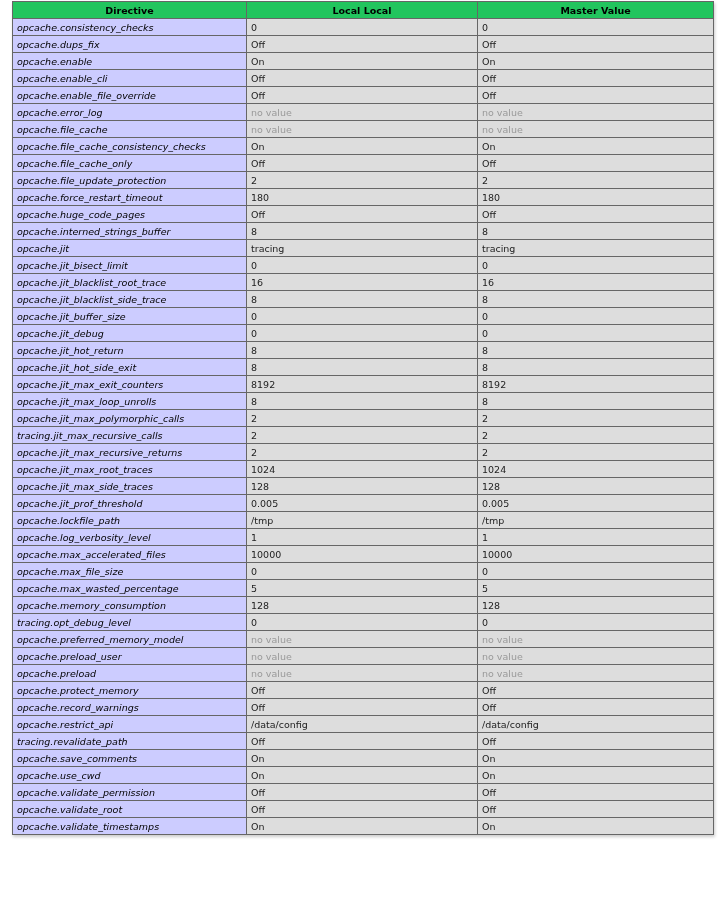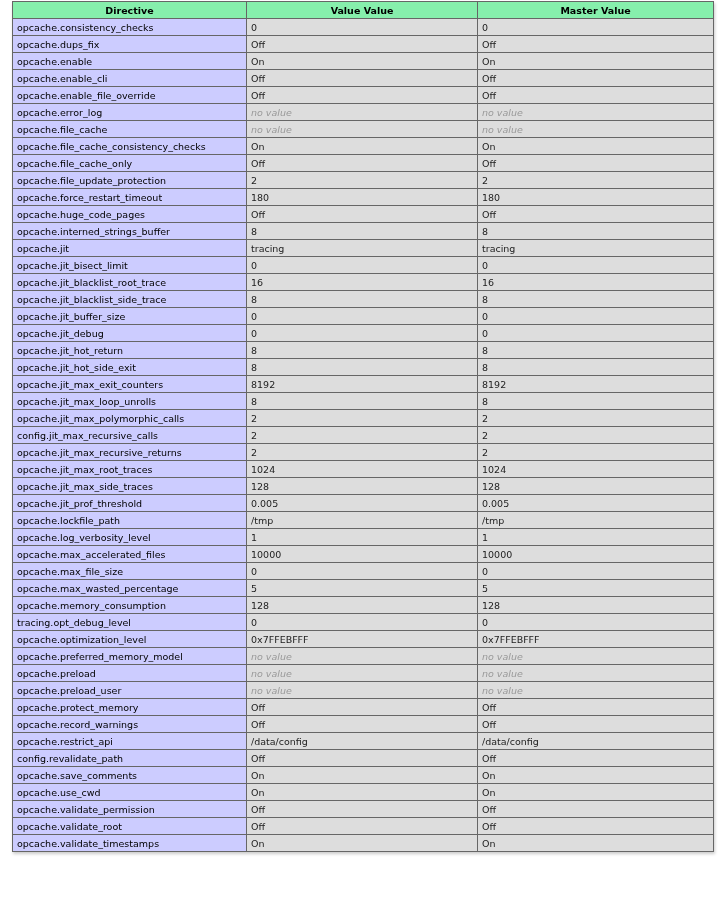--- a/index.html
+++ b/index.html
@@ -30,56 +30,56 @@
     table.info th, table.info td {
       border: 1px solid #666666;
       height: 16px;
       padding: 0 4px;
       vertical-align: middle;
       white-space: nowrap;
       overflow: hidden;
       line-height: 15px;
     }
     table.info thead th {
-      background: #86efac;
+      background: #22c55e;
       color: #000000;
       font-weight: bold;
       text-align: center;
       font-size: 9.5px;
     }
     table.info td.e {
       background: #ccccff;
       color: #000000;
       font-weight: normal;
       text-align: left;
+      font-style: italic;
     }
     table.info td.v {
       background: #dddddd;
       color: #222222;
       text-align: left;
     }
     table.info td.v.novalue {
       color: #999999;
-      font-style: italic;
       margin-left: 44px;
     }
   </style>
 </head>
 <body>
 
 <table class="info">
   <colgroup>
     <col class="c1">
       <col class="c2">
       <col class="c3">
   </colgroup>
   <thead>
     <tr>
       <th>Directive</th>
-      <th>Value Value</th>
+      <th>Local Local</th>
       <th>Master Value</th>
     </tr>
   </thead>
   <tbody id="rows">
   <tr>
     <td class="e">opcache.consistency_checks</td>
     <td class="v">0</td>
     <td class="v">0</td>
   </tr>
 
@@ -217,21 +217,21 @@
     <td class="v">8</td>
   </tr>
 
   <tr>
     <td class="e">opcache.jit_max_polymorphic_calls</td>
     <td class="v">2</td>
     <td class="v">2</td>
   </tr>
 
   <tr>
-    <td class="e">config.jit_max_recursive_calls</td>
+    <td class="e">tracing.jit_max_recursive_calls</td>
     <td class="v">2</td>
     <td class="v">2</td>
   </tr>
 
   <tr>
     <td class="e">opcache.jit_max_recursive_returns</td>
     <td class="v">2</td>
     <td class="v">2</td>
   </tr>
 
@@ -288,40 +288,35 @@
     <td class="v">128</td>
     <td class="v">128</td>
   </tr>
 
   <tr>
     <td class="e">tracing.opt_debug_level</td>
     <td class="v">0</td>
     <td class="v">0</td>
   </tr>
 
-  <tr>
-    <td class="e">opcache.optimization_level</td>
-    <td class="v">0x7FFEBFFF</td>
-    <td class="v">0x7FFEBFFF</td>
-  </tr>
 
   <tr>
     <td class="e">opcache.preferred_memory_model</td>
     <td class="v novalue">no value</td>
     <td class="v novalue">no value</td>
   </tr>
 
   <tr>
+    <td class="e">opcache.preload_user</td>
+    <td class="v novalue">no value</td>
+    <td class="v novalue">no value</td>
+  </tr>
+
+  <tr>
     <td class="e">opcache.preload</td>
-    <td class="v novalue">no value</td>
-    <td class="v novalue">no value</td>
-  </tr>
-
-  <tr>
-    <td class="e">opcache.preload_user</td>
     <td class="v novalue">no value</td>
     <td class="v novalue">no value</td>
   </tr>
 
   <tr>
     <td class="e">opcache.protect_memory</td>
     <td class="v">Off</td>
     <td class="v">Off</td>
   </tr>
 
@@ -332,21 +327,21 @@
   </tr>
 
   <tr>
     <td class="e">opcache.restrict_api</td>
     <td class="v">/data/config</td>
     <td class="v">/data/config</td>
   </tr>
 
 
   <tr>
-    <td class="e">config.revalidate_path</td>
+    <td class="e">tracing.revalidate_path</td>
     <td class="v">Off</td>
     <td class="v">Off</td>
   </tr>
 
   <tr>
     <td class="e">opcache.save_comments</td>
     <td class="v">On</td>
     <td class="v">On</td>
   </tr>
 

